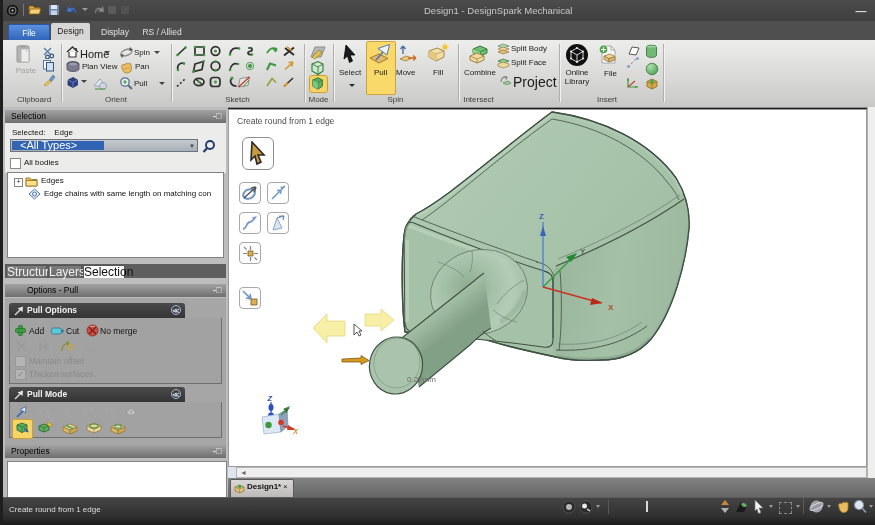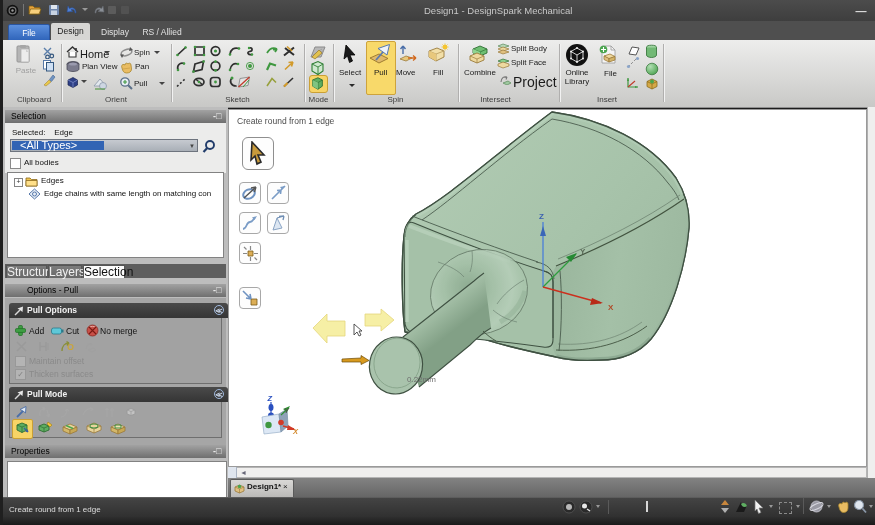--- a/index.html
+++ b/index.html
@@ -19,21 +19,21 @@
 .phead{left:5px;width:221px;height:13px;background:linear-gradient(#a2a2a2,#6f6f6f);color:#000;font-size:8.5px;line-height:13px;padding-left:6px;box-sizing:border-box;}
 .pin{position:absolute;right:5px;top:2px;width:8px;height:9px;color:#ebebeb;font-size:9px;line-height:9px;font-weight:bold;}
 #selbody{left:5px;top:123px;width:221px;height:50px;background:#ececeb;}
 #combo{left:10px;top:139px;width:188px;height:13px;background:linear-gradient(#c6cad0,#a9afb7);border:1px solid #6e747e;box-sizing:border-box;}
 #combosel{left:1px;top:1px;width:76px;height:9px;background:#3264b4;color:#fff;font-size:11px;line-height:9px;padding:0 8px;}
 #comboarr{right:2px;top:3px;color:#444;font-size:6px;}
 #treebox{left:7px;top:172px;width:217px;height:86px;background:#fff;border:1px solid #828282;box-sizing:border-box;}
 #tabstrip{left:5px;top:264px;width:221px;height:14px;background:#5e5e5e;}
 .ltab{top:1px;height:13px;background:linear-gradient(#7c7c7c,#686868);border:1px solid #565656;border-bottom:none;color:#f0f0f0;font-size:12px;text-align:center;line-height:12px;box-sizing:border-box;}
 #optbody{left:5px;top:298px;width:221px;height:147px;background:#a6a6a6;}
-.dhead{width:219px;height:15px;background:linear-gradient(#4a4a4a,#353535);border-radius:3px 3px 0 0;color:#f2f2f2;font-size:8.5px;font-weight:bold;line-height:15px;}
+.dhead{width:176px;height:15px;background:linear-gradient(#4a4a4a,#353535);border-radius:3px 3px 0 0;color:#f2f2f2;font-size:8.5px;font-weight:bold;line-height:15px;}
 .dbody{width:213px;background:#a2a2a2;border:1px solid #6f6f6f;border-top:none;box-sizing:border-box;}
 .chev{position:absolute;right:4px;top:2px;width:10px;height:10px;border:1px solid #9fb8dc;border-radius:50%;color:#cfdcf0;font-size:7px;text-align:center;line-height:9px;box-sizing:border-box;}
 #prophead{top:445px;}
 #propbody{left:7px;top:461px;width:218px;height:35px;background:#fff;border:1px solid #828282;}
 #statusbar{left:0;top:497px;width:875px;height:20px;background:linear-gradient(#444,#2f2f2f);border-top:1px solid #5c5c5c;}
 #statustext{left:9px;top:505px;color:#dedede;font-size:8px;}
 #bottomstrip{left:0;top:517px;width:875px;height:8px;background:linear-gradient(#2e2e2e,#1a1a1a);}
 #canvas{left:228px;top:109px;width:639px;height:358px;background:#fff;border:1px solid #9a9a9a;box-sizing:border-box;}
 #scrollstrip{left:228px;top:467px;width:639px;height:11px;background:#f0efee;border:1px solid #b5b5b5;box-sizing:border-box;}
 #doctabrow{left:228px;top:478px;width:647px;height:19px;background:linear-gradient(#828282,#666);}
@@ -58,21 +58,21 @@
 <div class="abs gsep" style="left:304px;"></div>
 <div class="abs gsep" style="left:333px;"></div>
 <div class="abs gsep" style="left:458px;"></div>
 <div class="abs gsep" style="left:559px;"></div>
 <div class="abs gsep" style="left:663px;"></div>
 <div class="abs glabel" style="left:8px;width:52px;">Clipboard</div>
 <div class="abs glabel" style="left:62px;width:108px;">Orient</div>
 <div class="abs glabel" style="left:172px;width:131px;">Sketch</div>
 <div class="abs glabel" style="left:305px;width:27px;">Mode</div>
 <div class="abs glabel" style="left:334px;width:123px;">Spin</div>
-<div class="abs glabel" style="left:457px;width:77px;">Intersect</div>
+<div class="abs glabel" style="left:440px;width:77px;">Intersect</div>
 <div class="abs glabel" style="left:560px;width:94px;">Insert</div>
 <div class="abs" id="leftpanel"></div>
 <div class="abs phead" style="top:110px;">Selection<span class="pin">-□</span></div>
 <div class="abs" id="selbody"></div>
 <div class="abs" style="left:12px;top:128px;color:#111;font-size:8px;">Selected:&nbsp;&nbsp;&nbsp;&nbsp;Edge</div>
 <div class="abs" id="combo">
     <div class="abs" id="combosel">&lt;All Types&gt;</div>
     <div class="abs" id="comboarr">▼</div>
   </div>
 <svg class="abs" style="left:201px;top:139px;" width="15" height="15" viewBox="0 0 15 15">

